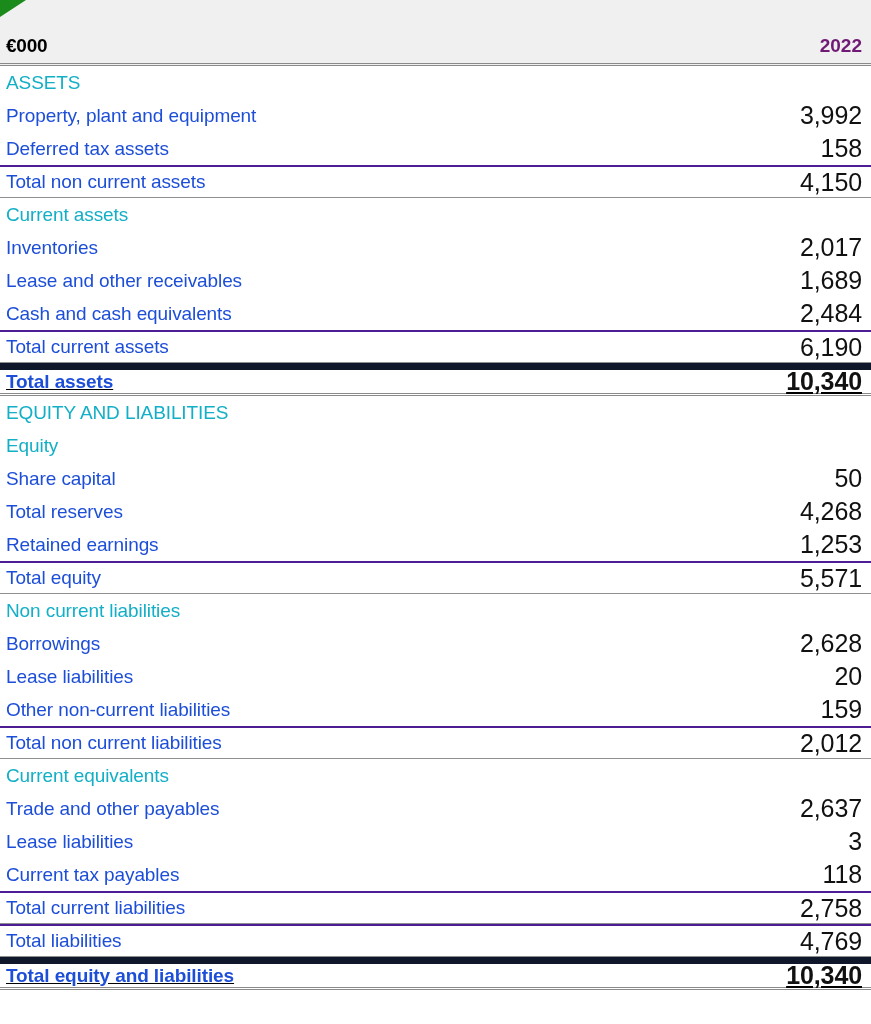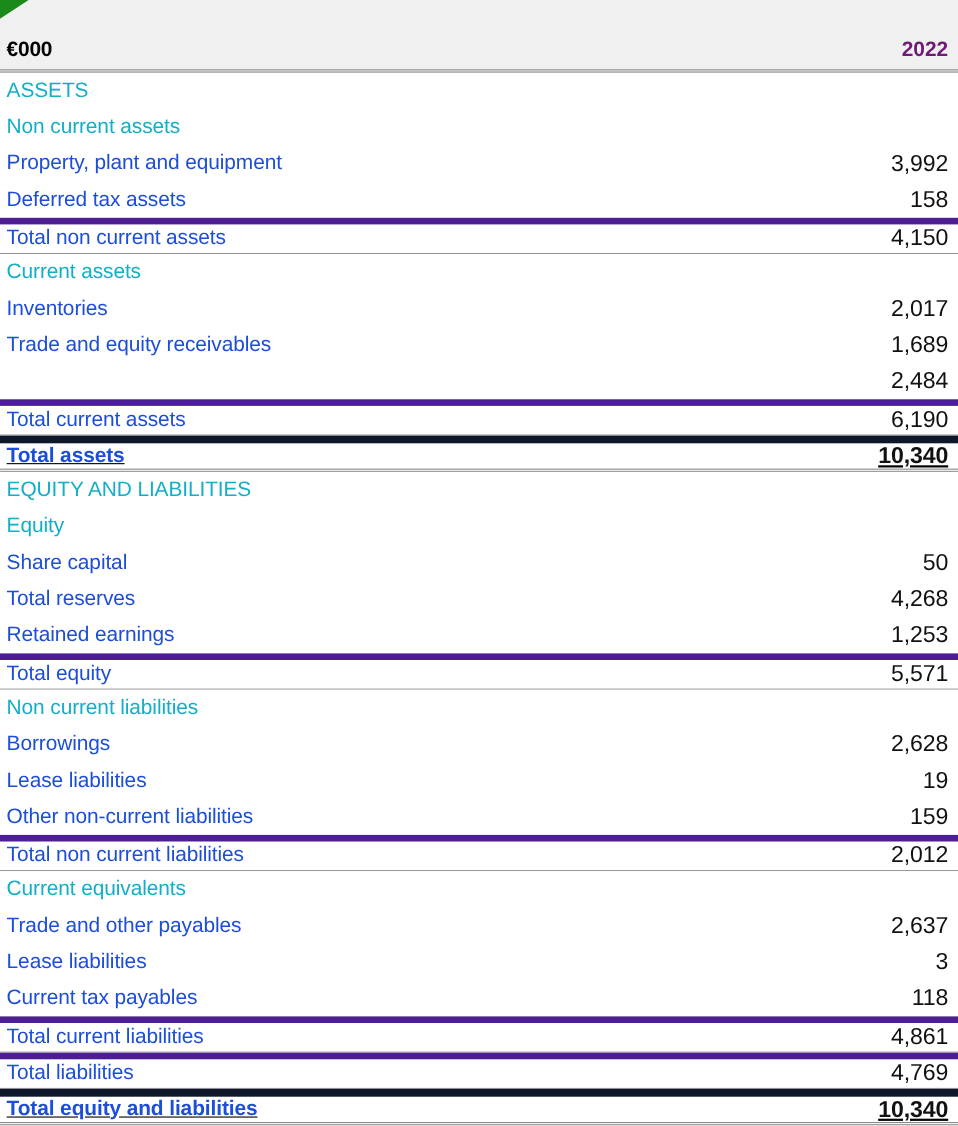--- a/index.html
+++ b/index.html
@@ -76,36 +76,36 @@
     background: #ffffff;
   }
   .row .label {
     font-size: 19px;
     color: #1d4ed8;
     white-space: nowrap;
     letter-spacing: -0.1px;
   }
   .row .value {
     margin-left: auto;
-    font-size: 21px;
+    font-size: 25px;
     color: #111111;
     text-align: center;
     white-space: nowrap;
     letter-spacing: -0.1px;
   }
 
   
   .row.section .label {
     color: #12afc6;
     font-weight: normal;
   }
 
   
   .row.subtotal {
-    border-top: 6px solid #4c1d95;
+    border-top: 2px solid #4c1d95;
     border-bottom: 1px solid #8f8f8f;
   }
 
   
   .row.grand {
     border-top: 7px solid #0f172a;
     border-bottom: 3px double #8a8a8a;
     text-decoration: underline;
   }
   .row.grand .label,
@@ -124,24 +124,20 @@
       <span class="header-label">€000</span>
       <span class="header-year">2022</span>
     </div>
   </div>
 
   <div id="rows-container">
       <div class="row section">
         <span class="label">ASSETS</span>
         <span class="value"></span>
       </div>
-      <div class="row section">
-        <span class="label">Non current assets</span>
-        <span class="value"></span>
-      </div>
       <div class="row item">
         <span class="label">Property, plant and equipment</span>
         <span class="value">3,992</span>
       </div>
       <div class="row item">
         <span class="label">Deferred tax assets</span>
         <span class="value">158</span>
       </div>
       <div class="row subtotal">
         <span class="label">Total non current assets</span>
@@ -149,24 +145,25 @@
       </div>
       <div class="row section">
         <span class="label">Current assets</span>
         <span class="value"></span>
       </div>
       <div class="row item">
         <span class="label">Inventories</span>
         <span class="value">2,017</span>
       </div>
       <div class="row item">
-        <span class="label">Trade and equity receivables</span>
+        <span class="label">Lease and other receivables</span>
         <span class="value">1,689</span>
       </div>
       <div class="row item">
+        <span class="label">Cash and cash equivalents</span>
         <span class="value">2,484</span>
       </div>
       <div class="row subtotal">
         <span class="label">Total current assets</span>
         <span class="value">6,190</span>
       </div>
       <div class="row grand">
         <span class="label">Total assets</span>
         <span class="value">10,340</span>
       </div>
@@ -197,21 +194,21 @@
       <div class="row section">
         <span class="label">Non current liabilities</span>
         <span class="value"></span>
       </div>
       <div class="row item">
         <span class="label">Borrowings</span>
         <span class="value">2,628</span>
       </div>
       <div class="row item">
         <span class="label">Lease liabilities</span>
-        <span class="value">19</span>
+        <span class="value">20</span>
       </div>
       <div class="row item">
         <span class="label">Other non-current liabilities</span>
         <span class="value">159</span>
       </div>
       <div class="row subtotal">
         <span class="label">Total non current liabilities</span>
         <span class="value">2,012</span>
       </div>
       <div class="row section">
@@ -225,21 +222,21 @@
       <div class="row item">
         <span class="label">Lease liabilities</span>
         <span class="value">3</span>
       </div>
       <div class="row item">
         <span class="label">Current tax payables</span>
         <span class="value">118</span>
       </div>
       <div class="row subtotal">
         <span class="label">Total current liabilities</span>
-        <span class="value">4,861</span>
+        <span class="value">2,758</span>
       </div>
       <div class="row subtotal">
         <span class="label">Total liabilities</span>
         <span class="value">4,769</span>
       </div>
       <div class="row grand">
         <span class="label">Total equity and liabilities</span>
         <span class="value">10,340</span>
       </div>
     </div>

